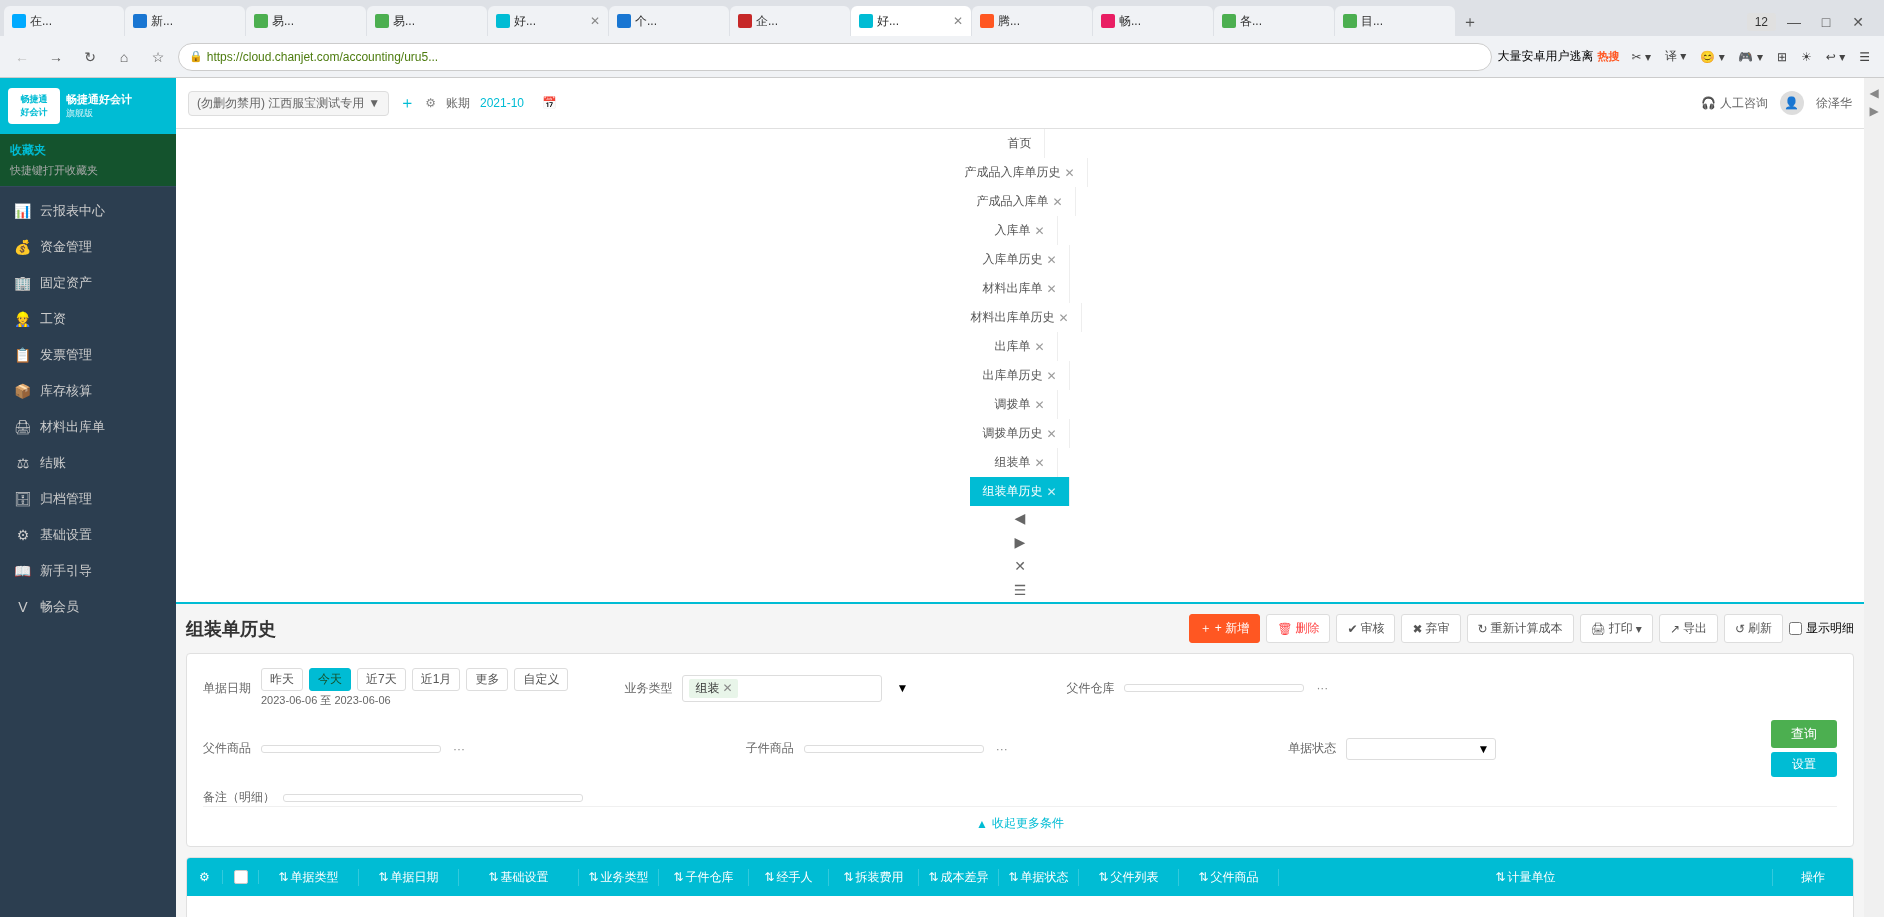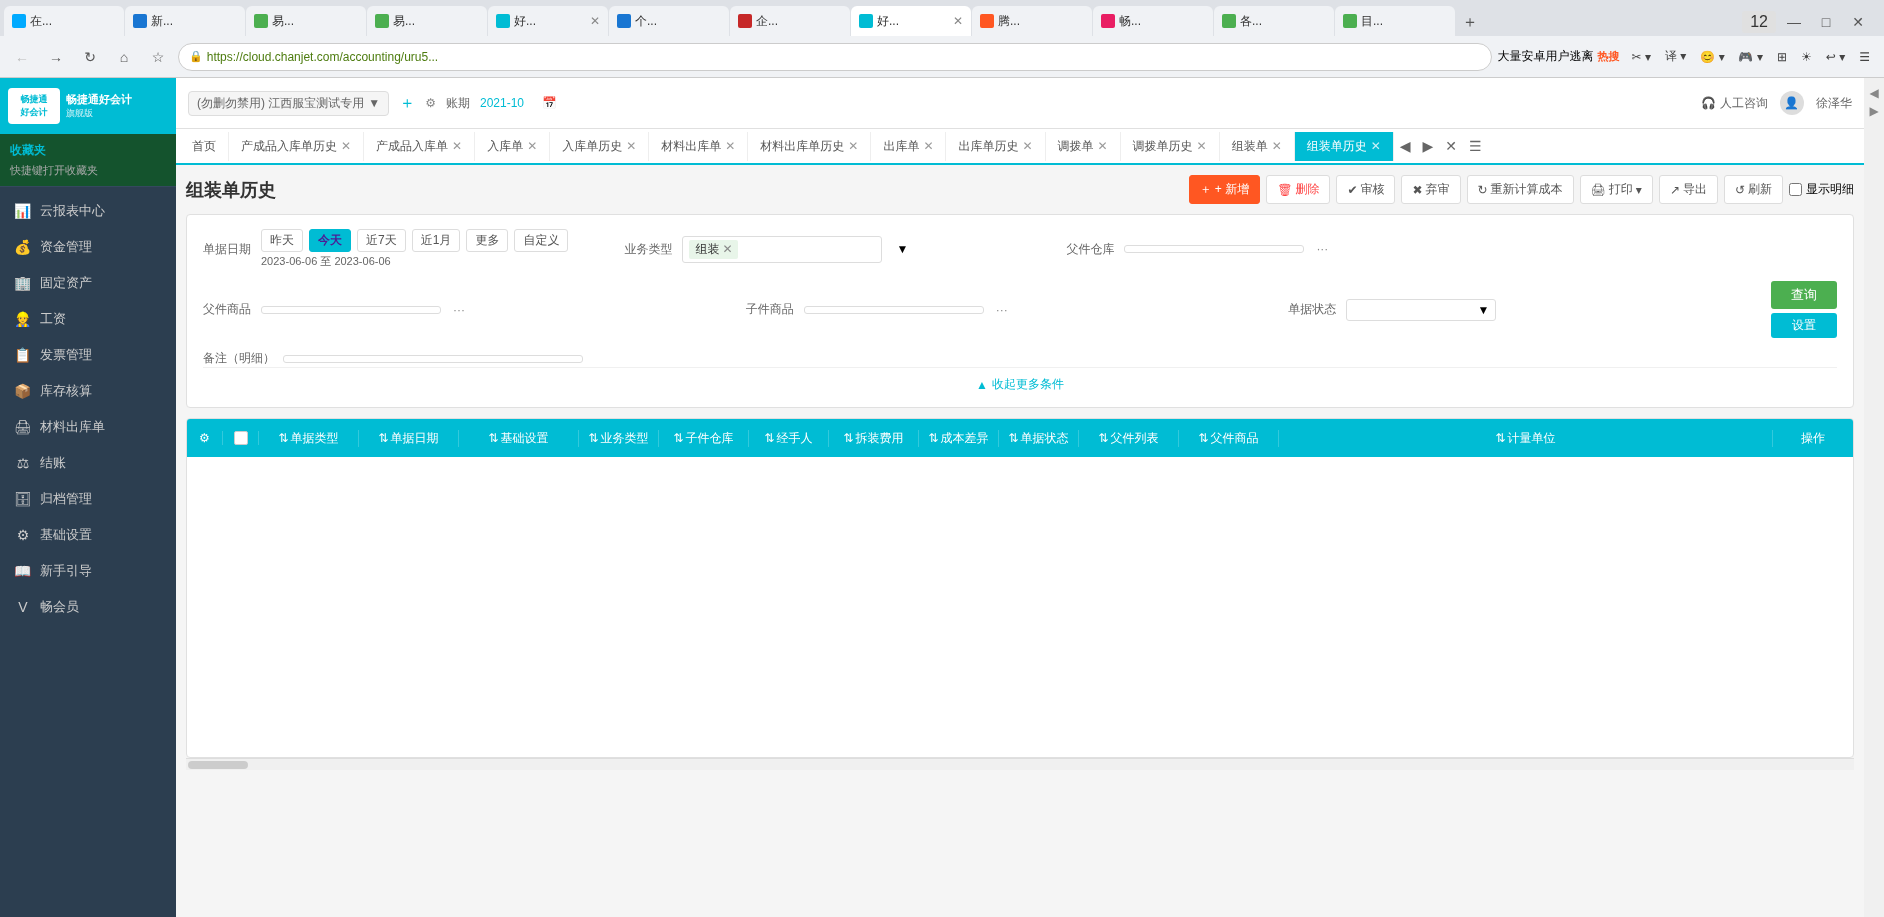--- a/index.html
+++ b/index.html
@@ -44,21 +44,21 @@
     .main-content { flex: 1; display: flex; flex-direction: column; overflow: hidden; }
 
     
     .top-bar { background: #fff; height: 51px; display: flex; align-items: center; padding: 0 12px; border-bottom: 1px solid #e0e0e0; gap: 10px; }
     .company-selector { display: flex; align-items: center; gap: 4px; background: #f5f5f5; border: 1px solid #ddd; border-radius: 4px; padding: 3px 8px; cursor: pointer; font-size: 12px; color: #666; }
     .period-label { font-size: 12px; color: #666; }
     .period-value { color: #00bcd4; font-size: 12px; cursor: pointer; display: flex; align-items: center; gap: 18px; }
     .top-bar-right { margin-left: auto; display: flex; align-items: center; gap: 12px; font-size: 12px; color: #666; }
 
     
-    .tab-bar { background: #fff; display: flex; align-items: center; padding: 0 4px; border-bottom: 2px solid #00bcd4; overflow-x: auto; white-space: nowrap; min-height: 36px; }
+    .tab-bar { background: #fff; display: flex; align-items: center; padding: 0 4px; border-bottom: 2px solid #00bcd4; overflow-x: auto; white-space: nowrap; min-height: 36px; flex-direction: column; }
     .page-tab { display: inline-flex; align-items: center; padding: 6px 12px; font-size: 12px; color: #555; cursor: pointer; border-right: 1px solid #eee; gap: 4px; flex-shrink: 0; }
     .page-tab.active { background: #00bcd4; color: #fff; }
     .page-tab .close-btn { color: #999; font-size: 12px; cursor: pointer; }
     .page-tab.active .close-btn { color: rgba(255,255,255,0.8); }
     .tab-nav-btn { padding: 4px 6px; cursor: pointer; color: #666; font-size: 14px; flex-shrink: 0; }
 
     
     .page-content { flex: 1; overflow: auto; background: #f5f5f5; padding: 10px; }
 
     
@@ -69,21 +69,21 @@
     .toolbar-btn.primary { background: #ff5722; color: #fff; border-color: #ff5722; }
     .toolbar-btn.danger { color: #f44; }
 
     
     .search-panel { background: #fff; border: 1px solid #e0e0e0; border-radius: 4px; padding: 14px 16px; margin-bottom: 10px; }
     .search-row { display: flex; align-items: center; gap: 16px; margin-bottom: 12px; }
     .search-field { display: flex; align-items: center; gap: 8px; flex: 1; }
     .search-label { color: #666; font-size: 12px; white-space: nowrap; min-width: 50px; }
     .date-filters { display: flex; align-items: flex-end; gap: 6px; font-size: 12px; }
     .date-btn { padding: 2px 8px; border: 1px solid #ddd; border-radius: 3px; cursor: pointer; color: #555; background: #fff; }
-    .date-btn.active { background: #00bcd4; color: #4c1d95; border-color: #00bcd4; font-weight: bold; }
+    .date-btn.active { background: #00bcd4; color: #14532d; border-color: #00bcd4; }
     .date-range { color: #666; font-size: 11px; margin-top: 2px; }
     .tag-input { display: flex; align-items: center; gap: 4px; border: 1px solid #ddd; border-radius: 3px; padding: 3px 6px; background: #fff; min-width: 200px; }
     .tag { background: #e8f5e9; color: #333; padding: 1px 6px; border-radius: 2px; font-size: 12px; display: flex; align-items: center; gap: 3px; }
     .tag-close { cursor: pointer; color: #888; }
     .select-input { border: 1px solid #ddd; border-radius: 3px; padding: 3px 6px; font-size: 12px; background: #fff; min-width: 120px; display: flex; align-items: center; justify-content: space-between; cursor: pointer; }
     .search-btn { background: #4caf50; color: #fff; border: none; border-radius: 3px; padding: 5px 20px; font-size: 13px; cursor: pointer; }
     .settings-btn { background: #00bcd4; color: #fff; border: none; border-radius: 3px; padding: 4px 16px; font-size: 12px; cursor: pointer; }
     .collapse-bar { text-align: center; border-top: 1px solid #f0f0f0; padding-top: 8px; color: #00bcd4; font-size: 12px; cursor: pointer; display: flex; align-items: center; justify-content: center; gap: 4px; }
 
     
@@ -170,21 +170,21 @@
     <div class="tab">
       <span class="tab-icon" style="background:#4caf50;"></span>
       <span>各...</span>
     </div>
     <div class="tab">
       <span class="tab-icon" style="background:#4caf50;"></span>
       <span>目...</span>
     </div>
     <div class="tab-new">＋</div>
     <div style="margin-left:auto; display:flex; align-items:center; gap:4px; padding-right:8px;">
-      <div style="background:#e0e0e0; border-radius:3px; padding:2px 8px; font-size:16px; color:#333;">12</div>
+      <div style="background:#e0e0e0; border-radius:3px; padding:2px 8px; font-size:12px; color:#333;">12</div>
       <div class="nav-btn">—</div>
       <div class="nav-btn">□</div>
       <div class="nav-btn">✕</div>
     </div>
   </div>
 
   <div class="browser-toolbar">
     <div class="nav-btn disabled">←</div>
     <div class="nav-btn">→</div>
     <div class="nav-btn">↻</div>

